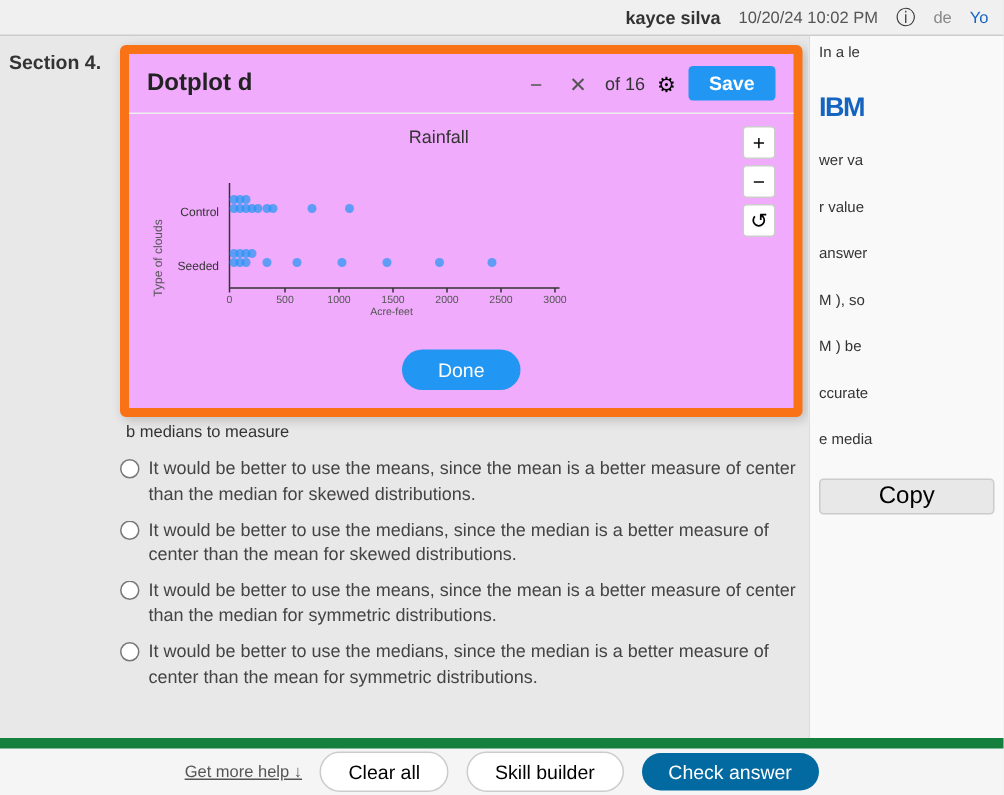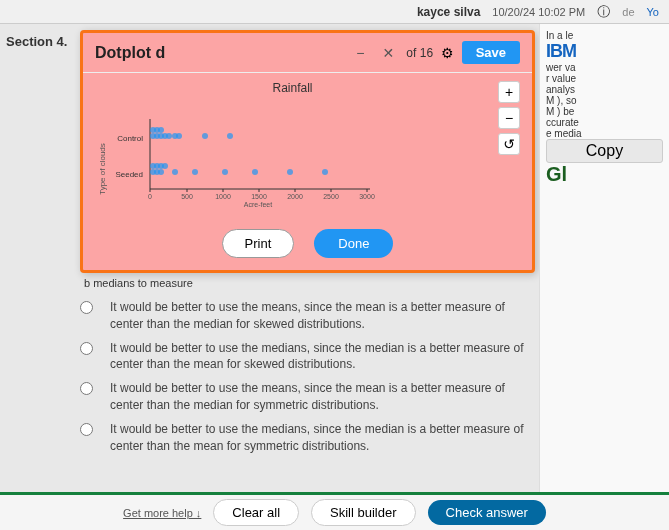--- a/index.html
+++ b/index.html
@@ -52,22 +52,22 @@
     
     .center-area {
       flex: 1;
       display: flex;
       flex-direction: column;
       padding: 0;
     }
 
     
     .modal {
-      background: #fca5a5;
-      border: 3px solid #f97316;
+      background: #f0abfc;
+      border: 6px solid #f97316;
       border-radius: 4px;
       margin: 6px 4px 4px 0;
       padding: 0;
       box-shadow: 2px 2px 8px rgba(0,0,0,0.2);
     }
 
     .modal-header {
       display: flex;
       align-items: center;
       padding: 8px 12px;
@@ -191,38 +191,38 @@
 
     .medians-note {
       font-size: 11px;
       color: #333;
       margin-bottom: 6px;
     }
 
     .radio-option {
       display: flex;
       align-items: flex-start;
-      gap: 17px;
+      gap: 6px;
       margin-bottom: 7px;
       font-size: 12px;
       line-height: 1.4;
     }
 
     .radio-option input[type=radio] {
       margin-top: 2px;
       flex-shrink: 0;
     }
 
     
     .bottom-bar {
       position: absolute;
       bottom: 0; left: 0; right: 0;
       height: 38px;
       background: #f5f5f5;
-      border-top: 3px solid #15803d;
+      border-top: 7px solid #15803d;
       display: flex;
       align-items: center;
       justify-content: center;
       gap: 12px;
     }
 
     .clear-all-btn {
       border: 1px solid #ccc;
       background: white;
       border-radius: 20px;
@@ -255,21 +255,21 @@
     .right-sidebar {
       width: 130px;
       flex-shrink: 0;
       padding: 6px 6px;
       font-size: 10px;
       color: #333;
       background: #f9f9f9;
       border-left: 1px solid #ddd;
       display: flex;
       flex-direction: column;
-      gap: 0;
+      gap: 20px;
     }
 
     .sidebar-brand {
       font-size: 18px;
       font-weight: bold;
       color: #1565c0;
       letter-spacing: -1px;
     }
 
     .get-more-help {
@@ -381,21 +381,20 @@
 
         <div class="chart-zoom-controls">
           <button class="zoom-btn">+</button>
           <button class="zoom-btn">−</button>
           <button class="zoom-btn">↺</button>
         </div>
 
       </div>
 
       <div class="modal-footer">
-        <button class="print-btn">Print</button>
         <button class="done-btn">Done</button>
       </div>
     </div>
 
     <div class="medians-note" style="padding-left:4px;">b medians to measure</div>
 
     <div class="question-area">
       <div class="radio-option">
         <input type="radio" name="answer" style="">
         <label>It would be better to use the means, since the mean is a better measure of center than the median for skewed distributions.</label>
@@ -413,27 +412,26 @@
         <label>It would be better to use the medians, since the median is a better measure of center than the mean for symmetric distributions.</label>
       </div>
     </div>
   </div>
 
   <div class="right-sidebar">
     <div>In a le</div>
     <div class="sidebar-brand">IBM</div>
     <div>wer va</div>
     <div>r value</div>
-    <div>analys</div>
+    <div>answer</div>
     <div>M ), so</div>
     <div>M ) be</div>
     <div>ccurate</div>
     <div>e media</div>
     <button class="copy-btn">Copy</button>
-    <div style="font-size:20px;font-weight:bold;color:#1b5e20;">Gl</div>
   </div>
 </div>
 
 <div class="bottom-bar">
   <span class="get-more-help">Get more help ↓</span>
   <button class="clear-all-btn">Clear all</button>
   <button class="skill-builder-btn">Skill builder</button>
   <button class="check-answer-btn">Check answer</button>
 </div>
 

